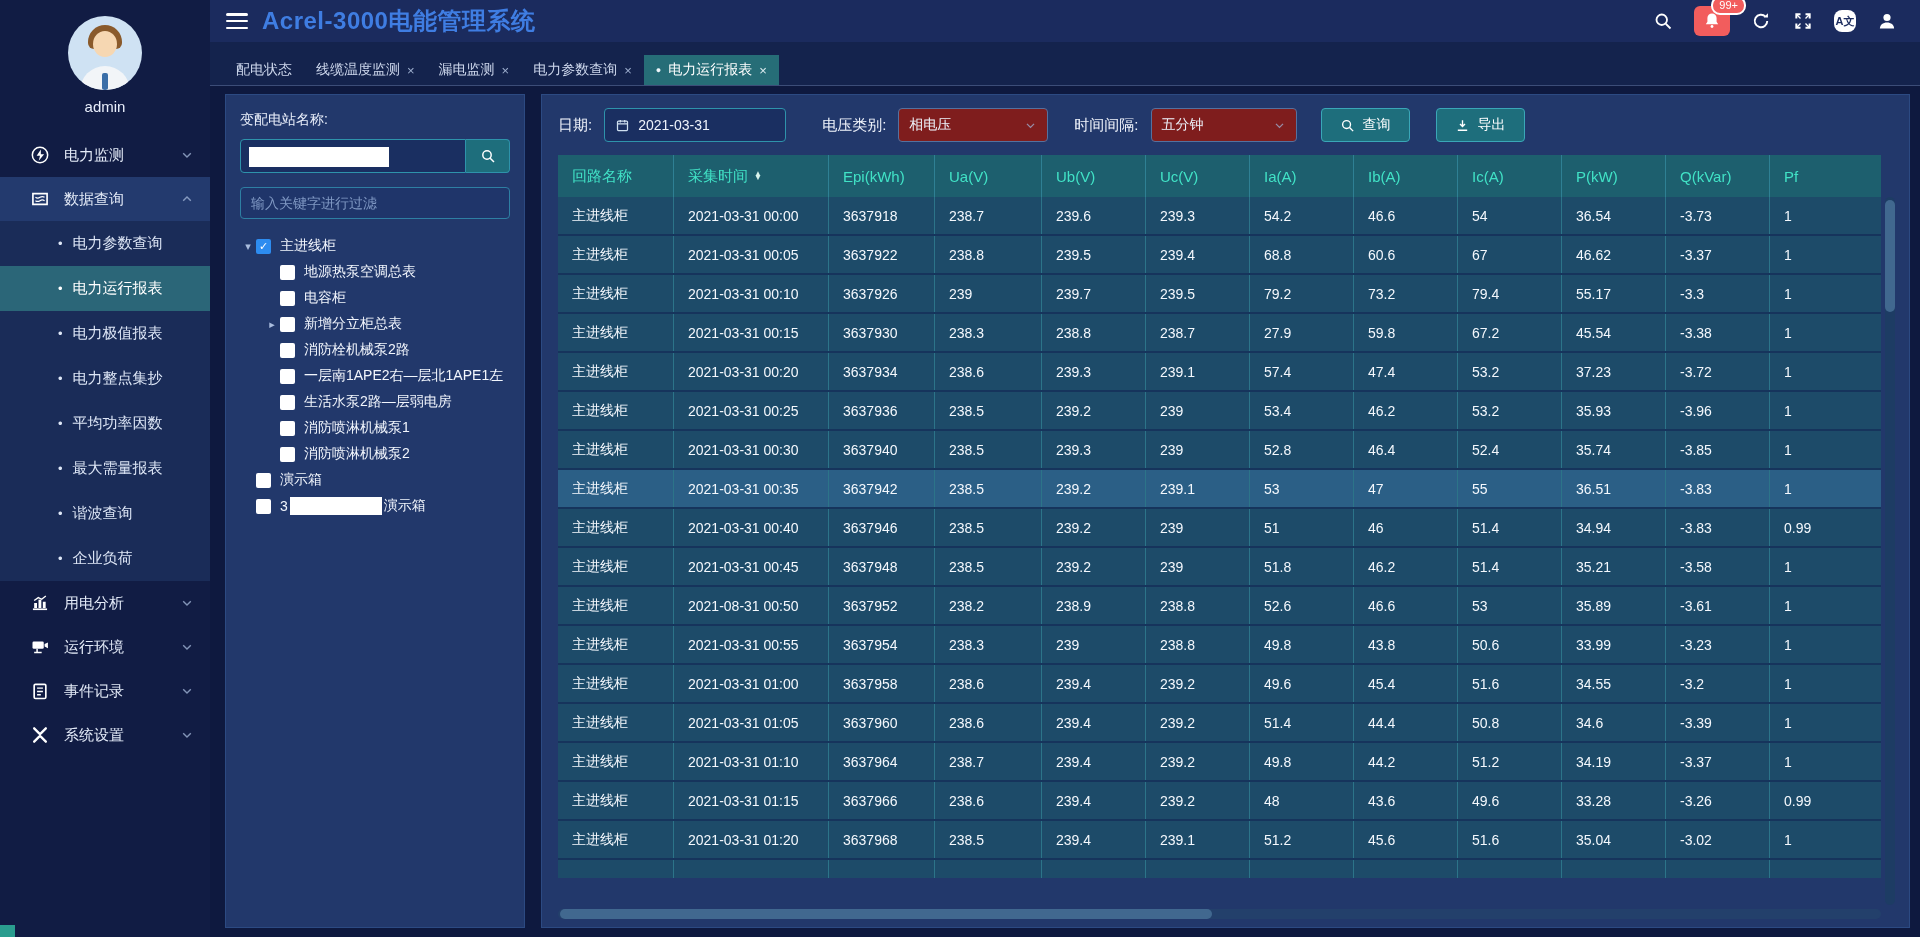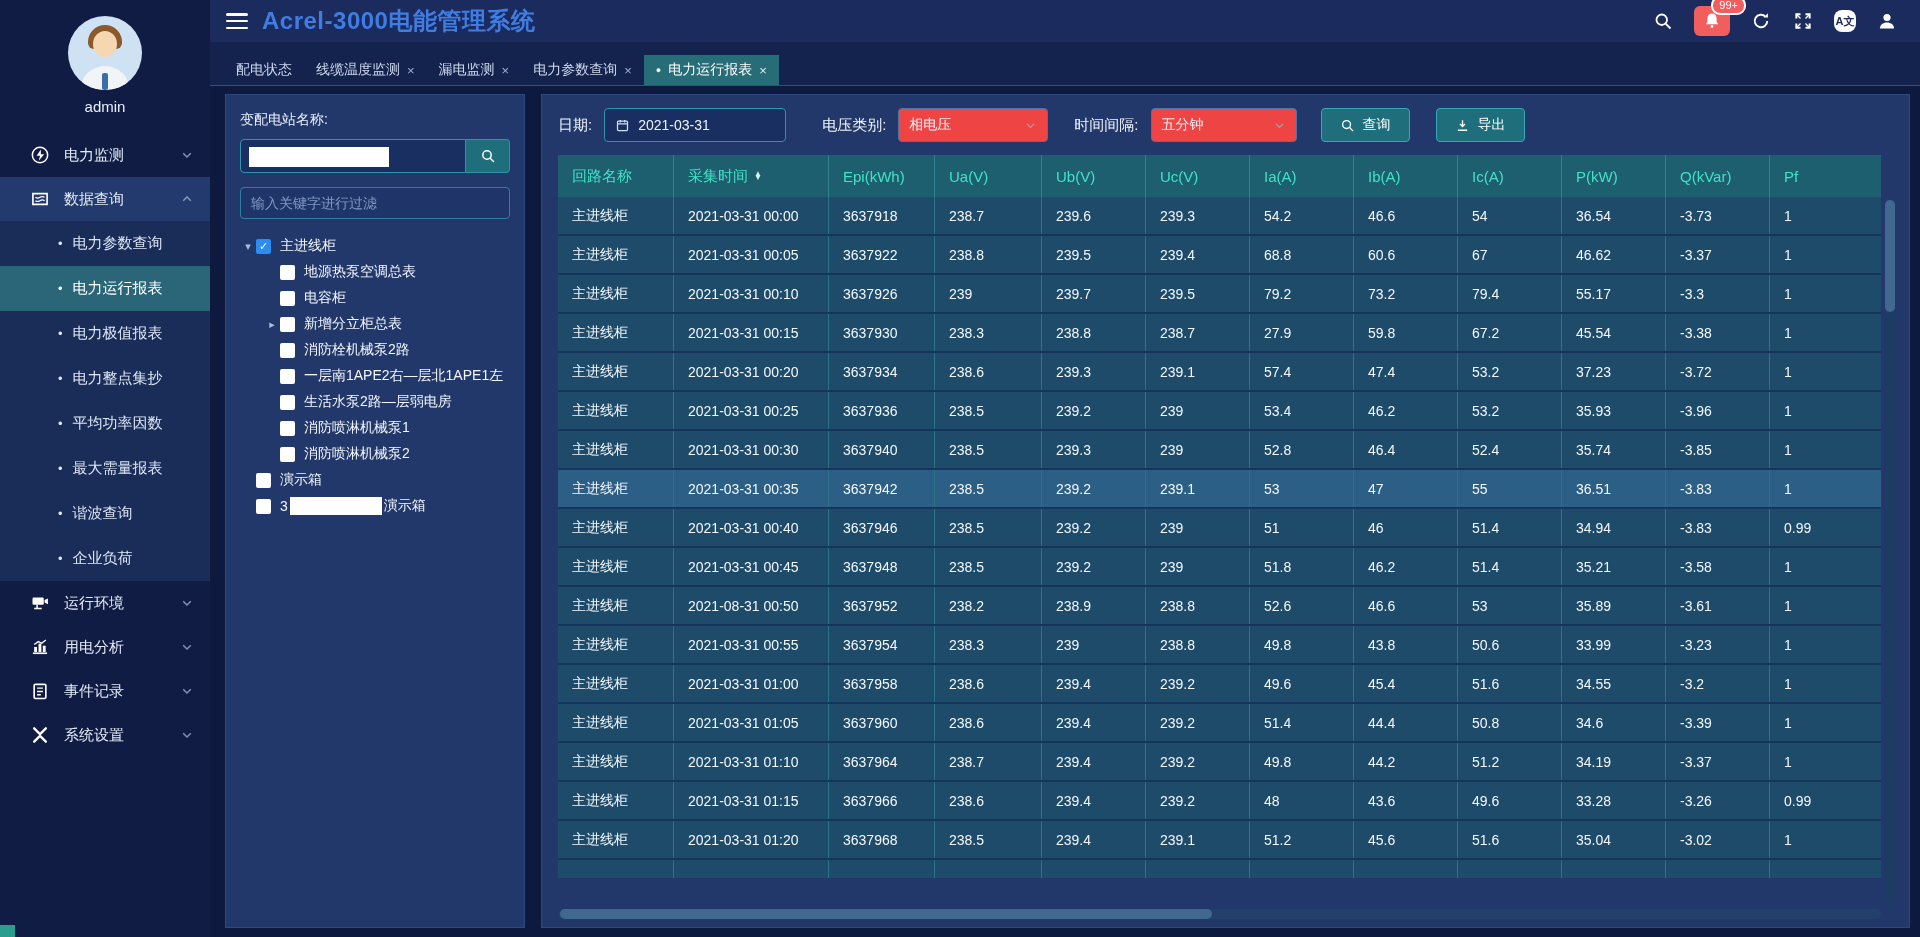--- a/index.html
+++ b/index.html
@@ -64,21 +64,21 @@
   .cbox { width:15px; height:15px; min-width:15px; border-radius:2px; background:#fff; margin-right:9px; display:inline-flex; align-items:center; justify-content:center; }
   .cbox.checked { background:#2d8cf0; color:#fff; font-size:11px; }
   .tredact { display:inline-block; width:92px; height:18px; background:#fff; margin:0 2px; }
 
   
   .mainpanel { flex:1; background:#22386b; border:1px solid #2c4a82; padding:12px 16px 6px; display:flex; flex-direction:column; min-width:0; position:relative; }
   .toolbar { display:flex; align-items:center; height:36px; gap:12px; }
   .tlabel { font-size:15px; color:#f0f4fc; }
   .dateinput { width:182px; height:34px; background:#1a2f61; border:1px solid #2e93ab; border-radius:4px; display:flex; align-items:center; padding:0 10px; gap:8px; cursor:pointer; }
   .dateinput svg { width:15px; height:15px; }
-  .selectbox { height:34px; background:#ef4444; border:1px solid #54719f; border-radius:4px; display:flex; align-items:center; padding:0 10px; cursor:pointer; }
+  .selectbox { height:34px; background:#7f1d1d; border:1px solid #54719f; border-radius:4px; display:flex; align-items:center; padding:0 10px; cursor:pointer; }
   .selectbox .selval { flex:1; font-size:14px; }
   .selectbox svg { width:13px; height:13px; opacity:.75; }
   .sel-voltage { width:150px; margin-right:14px; }
   .sel-interval { width:146px; }
   .gap24 { width:12px; }
   .btn { height:34px; padding:0 18px; background:#1e6e7c; border:1px solid #3aa7b8; border-radius:4px; color:#fff; font-size:14px; display:flex; align-items:center; gap:8px; cursor:pointer; }
   .btn svg { width:15px; height:15px; }
   .btn.query { margin-left:12px; }
   .btn.export { margin-left:14px; }
 
@@ -168,40 +168,40 @@
             </div>
             <div class="sitem">
               <span class="bullet">•</span>
               <span>企业负荷</span>
             </div>
           </div>
         </div>
         <div class="mgroup">
           <div class="mitem parent">
             <span class="icon"><svg viewBox="0 0 24 24" fill="#fff">
-                <rect x="3" y="5.5" width="13.5" height="8.5" rx="1.5"></rect>
-                <path d="M17.5 8.5l4-2v7l-4-2z"></path>
-                <path d="M8.5 14v4.5M5 18.5h9" stroke="#fff" stroke-width="1.8" fill="none"></path>
-              </svg></span>
-            <span>运行环境</span>
-            <span class="chev"><svg viewBox="0 0 24 24" fill="none" stroke="#9fb2d4" stroke-width="2.4">
-                <path d="M5.5 9l6.5 6.5L18.5 9"></path>
-              </svg></span>
-          </div>
-        </div>
-        <div class="mgroup">
-          <div class="mitem parent">
-            <span class="icon"><svg viewBox="0 0 24 24" fill="#fff">
                 <path d="M3.5 20.5h17v-2h-17z"></path>
                 <rect x="5" y="12" width="3.4" height="6"></rect>
                 <rect x="10.2" y="8" width="3.4" height="10"></rect>
                 <rect x="15.4" y="10.5" width="3.4" height="7.5"></rect>
                 <path d="M5 9l5-3.5 4 2 5-4" stroke="#fff" stroke-width="1.6" fill="none"></path>
               </svg></span>
             <span>用电分析</span>
+            <span class="chev"><svg viewBox="0 0 24 24" fill="none" stroke="#9fb2d4" stroke-width="2.4">
+                <path d="M5.5 9l6.5 6.5L18.5 9"></path>
+              </svg></span>
+          </div>
+        </div>
+        <div class="mgroup">
+          <div class="mitem parent">
+            <span class="icon"><svg viewBox="0 0 24 24" fill="#fff">
+                <rect x="3" y="5.5" width="13.5" height="8.5" rx="1.5"></rect>
+                <path d="M17.5 8.5l4-2v7l-4-2z"></path>
+                <path d="M8.5 14v4.5M5 18.5h9" stroke="#fff" stroke-width="1.8" fill="none"></path>
+              </svg></span>
+            <span>运行环境</span>
             <span class="chev"><svg viewBox="0 0 24 24" fill="none" stroke="#9fb2d4" stroke-width="2.4">
                 <path d="M5.5 9l6.5 6.5L18.5 9"></path>
               </svg></span>
           </div>
         </div>
         <div class="mgroup">
           <div class="mitem parent">
             <span class="icon"><svg viewBox="0 0 24 24" fill="none" stroke="#fff" stroke-width="2">
                 <rect x="5" y="4" width="14" height="17" rx="1.5"></rect>
                 <path d="M8.5 8.5h7M8.5 12.5h7M8.5 16.5h4.5" stroke-width="1.7"></path>

